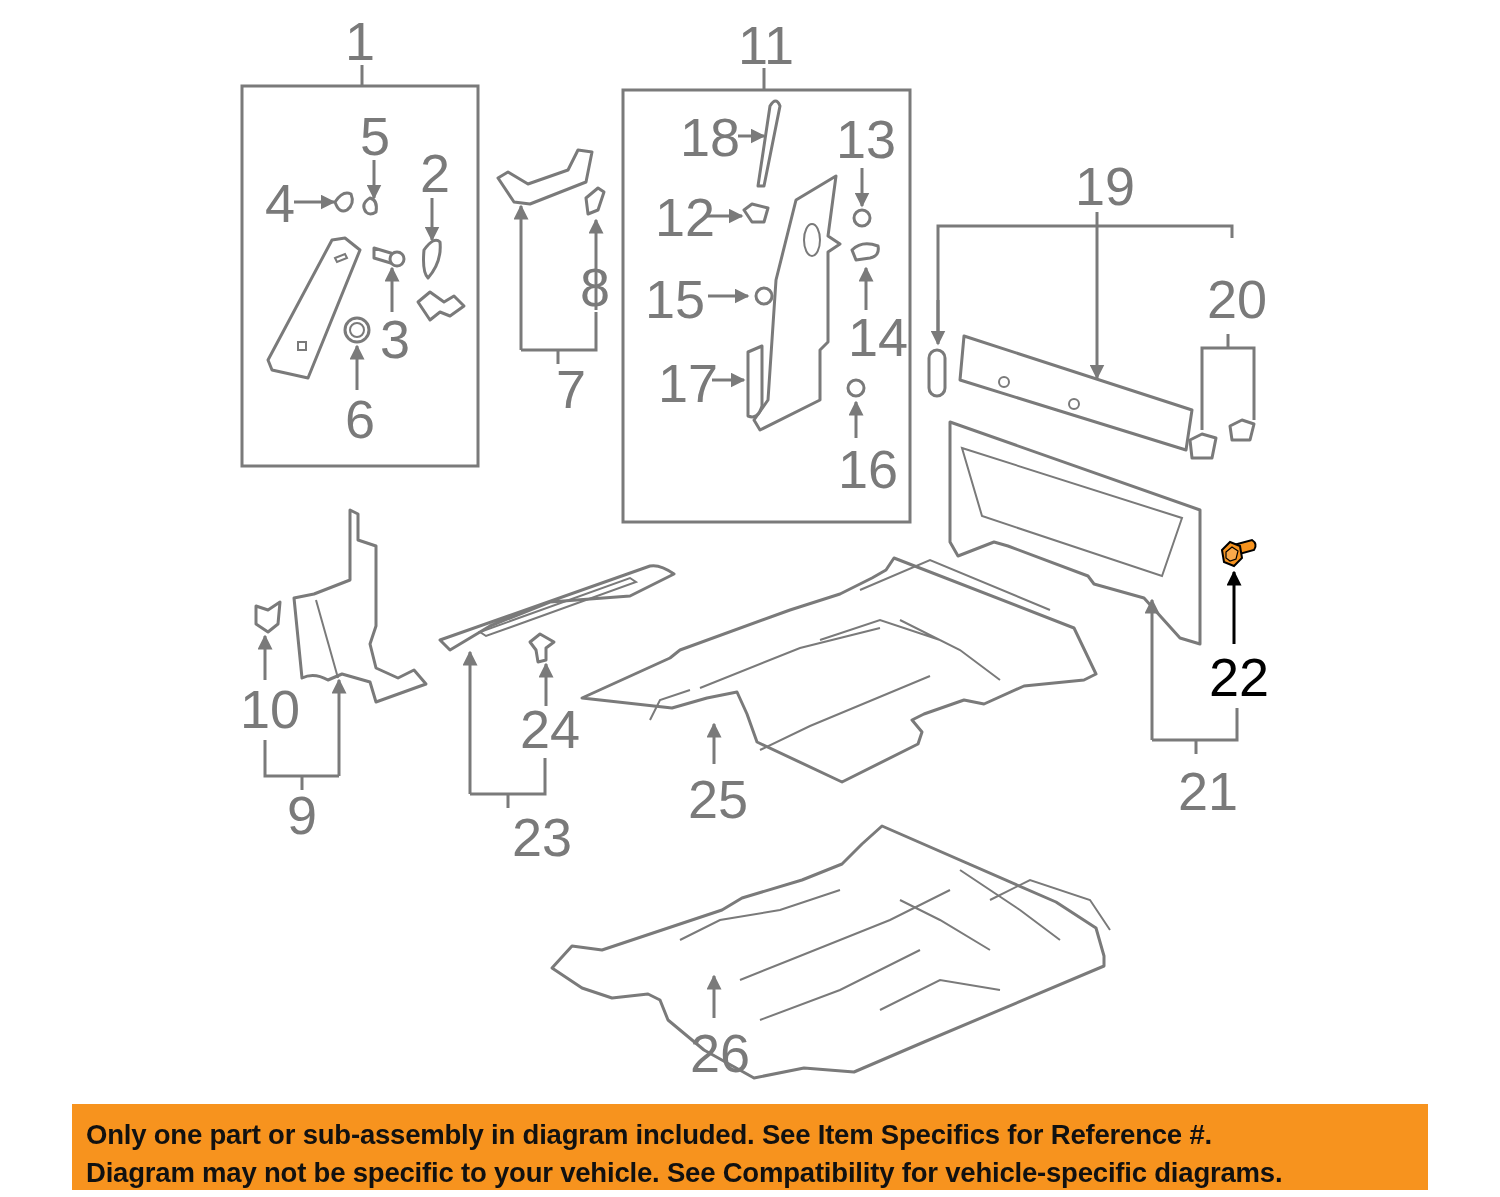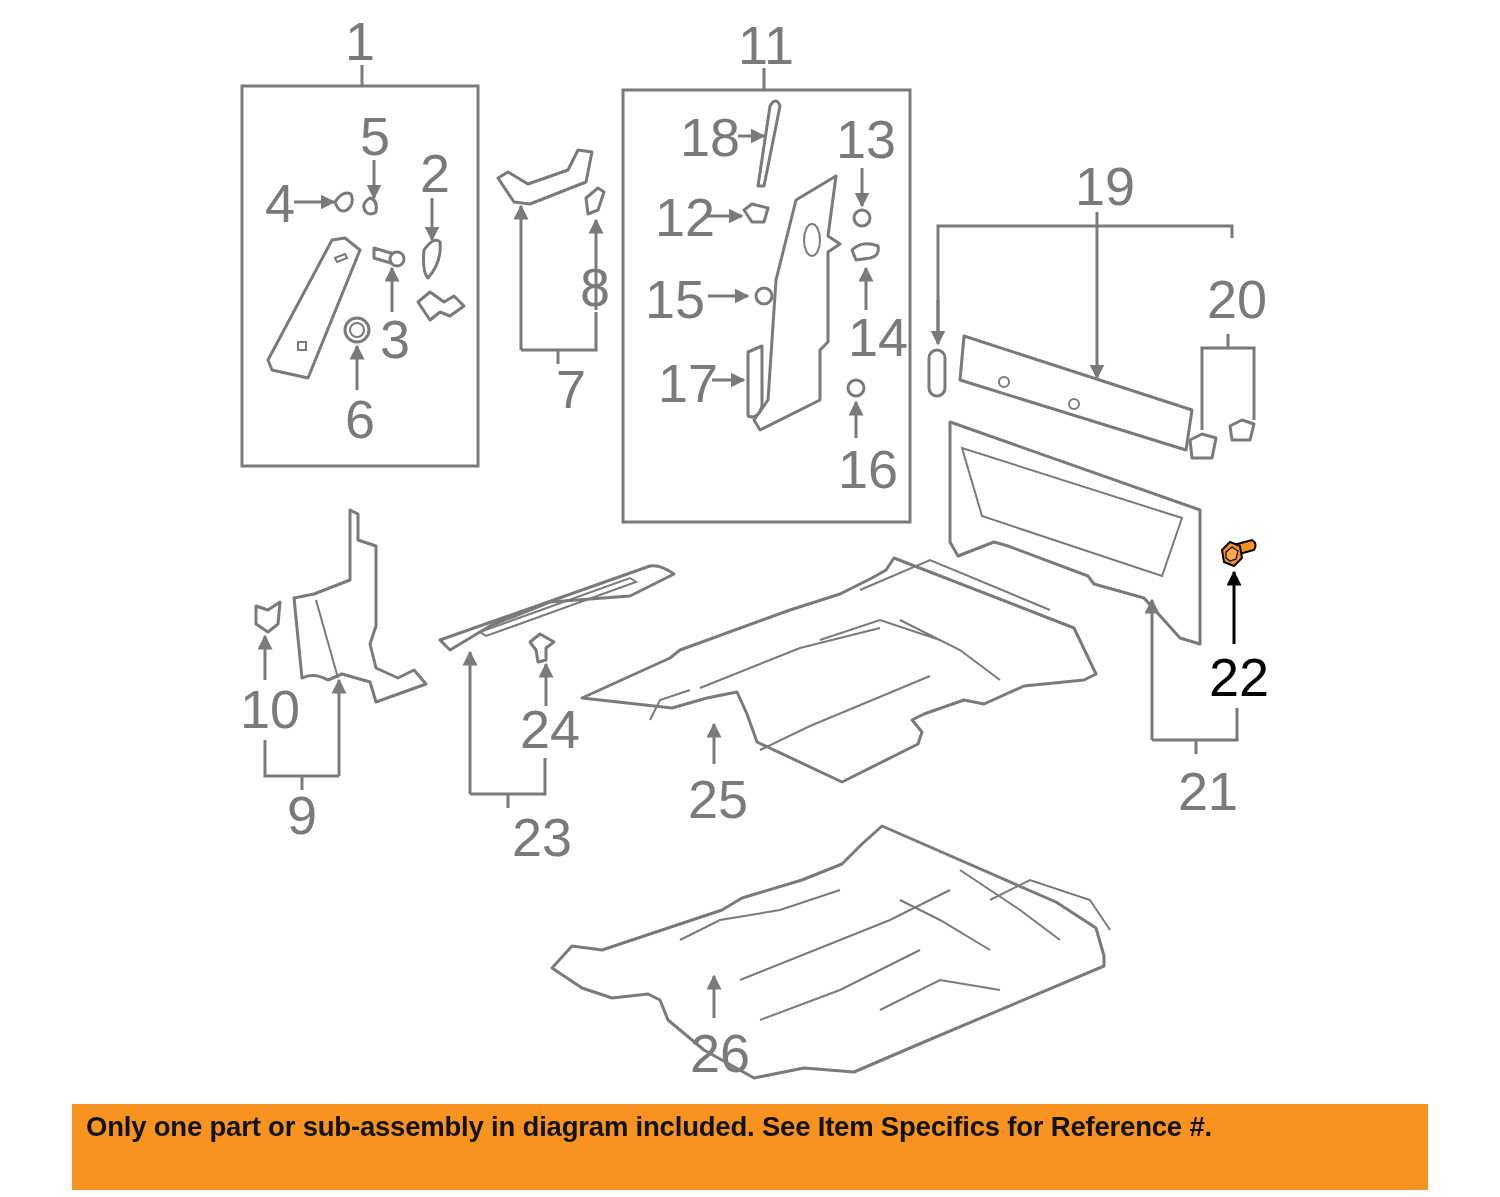--- a/index.html
+++ b/index.html
@@ -6,21 +6,21 @@
   body { width: 1500px; height: 1197px; position: relative; overflow: hidden; font-family: "Liberation Sans", sans-serif; }
   #diagram { position: absolute; left: 0; top: 0; width: 1500px; height: 1197px; }
   .lbl { font-family: "Liberation Sans", sans-serif; font-size: 54px; fill: #7a7a7a; }
   .lbl-hl { fill: #000000; }
   .ln { stroke: #7a7a7a; stroke-width: 3; fill: none; }
   .part { stroke: #7a7a7a; stroke-width: 3; fill: #ffffff; stroke-linejoin: round; }
   .thin { stroke: #7a7a7a; stroke-width: 2; fill: none; }
   .box { stroke: #7a7a7a; stroke-width: 3; fill: none; }
   .banner {
     position: absolute; left: 72px; top: 1104px; width: 1356px; height: 86px;
-    background: #f7931e; box-sizing: border-box; padding: 4px 14px;
+    background: #f7931e; box-sizing: border-box; padding: 12px 14px;
     font-family: "Liberation Sans", sans-serif; font-weight: bold; color: #111;
     font-size: 27.5px; line-height: 38px; letter-spacing: -0.2px;
   }
   .banner div { white-space: nowrap; }
 </style>
 </head>
 <body>
 
 <svg id="diagram" viewBox="0 0 1500 1197" xmlns="http://www.w3.org/2000/svg">
   <defs>
@@ -181,13 +181,14 @@
   <g>
     <path class="part" d="M572,946 l30,4 l60,-20 l60,-20 l20,-12 l60,-18 l40,-16 l20,-20 l20,-18 l174,76 l40,26 l8,28 l0,10 l-180,76 l-70,30 l-50,-4 l-50,10 l-50,-28 l-36,-30 l-8,-20 l-12,-6 l-36,4 l-30,-10 l-30,-20 z"></path>
     <path class="thin" d="M680,940 l40,-20 l60,-10 l60,-20 M740,980 l50,-20 l100,-40 l60,-30 M760,1020 l80,-30 l80,-40 M900,900 l40,20 l50,30 M960,870 l60,40 l40,30 M990,900 l40,-20 l60,20 l20,30 M880,1010 l60,-30 l60,10"></path>
     <line class="ln" x1="714" y1="1018" x2="714" y2="976" marker-end="url(#arr)"></line>
     <text class="lbl" x="690" y="1072">26</text>
   </g>
 </svg>
 
 <div class="banner">
   <div>Only one part or sub-assembly in diagram included. See Item Specifics for Reference #.</div>
+  <div>Diagram may not be specific to your vehicle. See Compatibility for vehicle-specific diagrams.</div>
 </div>
 
 </body></html>

